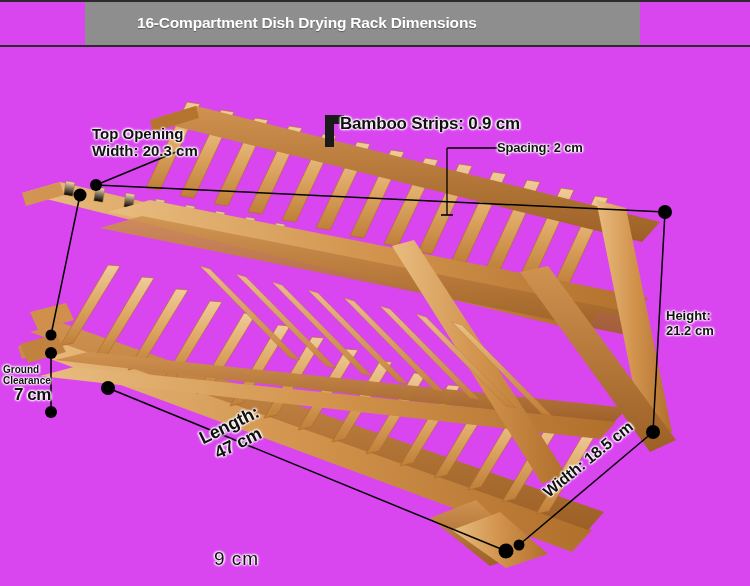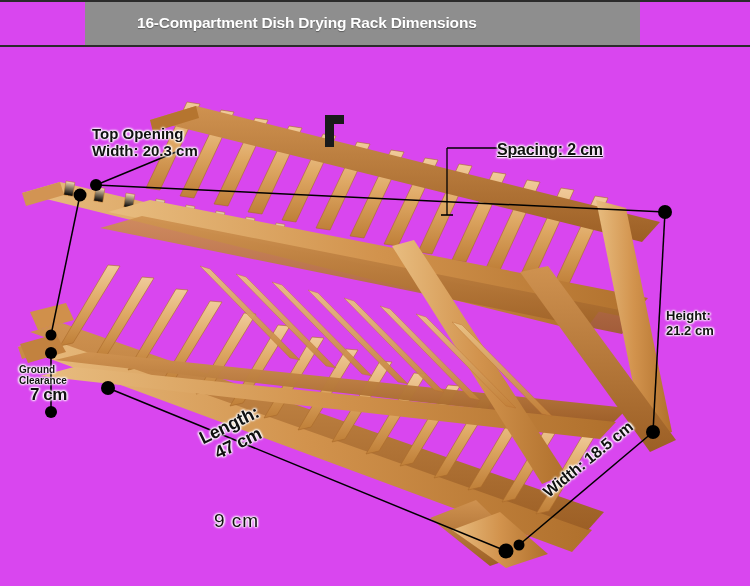--- a/index.html
+++ b/index.html
@@ -31,28 +31,28 @@
   #photo{position:absolute;left:0;top:60px;width:750px;height:526px;}
 
   
   .lbl{
     position:absolute;
     font-family:"Liberation Sans", sans-serif;
     font-weight:bold;color:#111111;
     line-height:1.12;white-space:pre;
     text-shadow:0 0 3px #fff,0 0 3px #fff,0 0 2px #fff,1px 0 2px #fff,-1px 0 2px #fff;
   }
-  .lbl.plain{font-weight:normal;}
+  .lbl.plain{font-weight:normal;margin-top:38px;}
 
   #lbl-top-open{left:92px;top:126px;font-size:15px;}
   #lbl-bottom-open{left:10px;top:243px;font-size:11.5px;}
-  #lbl-ground{left:3px;top:364px;font-size:10px;margin-left:16px;}
+  #lbl-ground{left:3px;top:364px;font-size:10px;}
   #lbl-ground .big{font-size:17px;display:block;margin-top:-1px;letter-spacing:-0.5px;text-align:right;}
   #lbl-bamboo{left:340px;top:114px;font-size:17px;letter-spacing:-0.2px;}
-  #lbl-spacing{left:497px;top:141px;font-size:16px;letter-spacing:-0.2px;text-decoration:underline;}
+  #lbl-spacing{left:497px;top:141px;font-size:13px;letter-spacing:-0.2px;}
   #lbl-height{left:666px;top:309px;font-size:13px;width:70px;white-space:normal;}
   #lbl-length{left:196px;top:430px;font-size:18px;transform:rotate(-26deg);transform-origin:left top;text-align:center;letter-spacing:-0.3px;}
   #lbl-width{left:540px;top:487px;font-size:16px;transform:rotate(-39deg);transform-origin:left top;letter-spacing:-0.2px;}
   #lbl-nine{left:214px;top:510px;font-size:19px;font-weight:normal;letter-spacing:1px;}
 
   
   #bracket{
     position:absolute;left:325px;top:115px;width:19px;height:32px;
   }
   #bracket .h{position:absolute;left:0;top:0;width:19px;height:9px;background:#1a1a1a;}
@@ -233,20 +233,21 @@
   <div class="lbl" id="lbl-top-open">Top Opening
 Width: 20.3 cm</div>
 
   <div class="lbl" id="lbl-ground"><span>Ground
 Clearance</span><span class="big">7 cm</span></div>
 
   <div id="bracket">
     <div class="h"></div>
       <div class="v"></div>
   </div>
+  <div class="lbl" id="lbl-bamboo">Bamboo Strips: 0.9 cm</div>
   <div class="lbl" id="lbl-spacing">Spacing: 2 cm</div>
   <div class="lbl" id="lbl-height">Height: 21.2 cm</div>
   <div class="lbl" id="lbl-length">Length:
 47 cm</div>
   <div class="lbl" id="lbl-width">Width: 18.5 cm</div>
   <div class="lbl plain" id="lbl-nine">9 cm</div>
 
 </div>
 
 </body></html>

